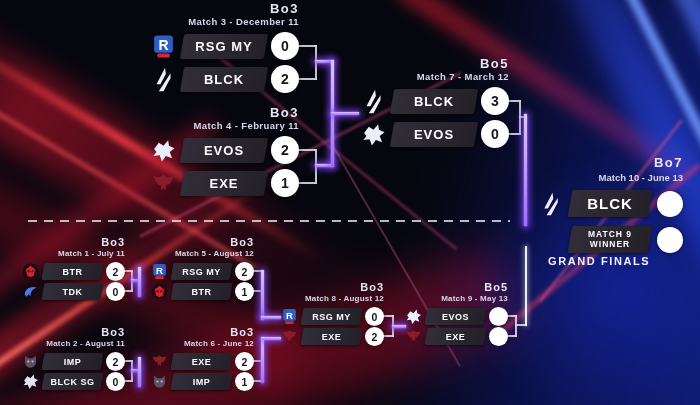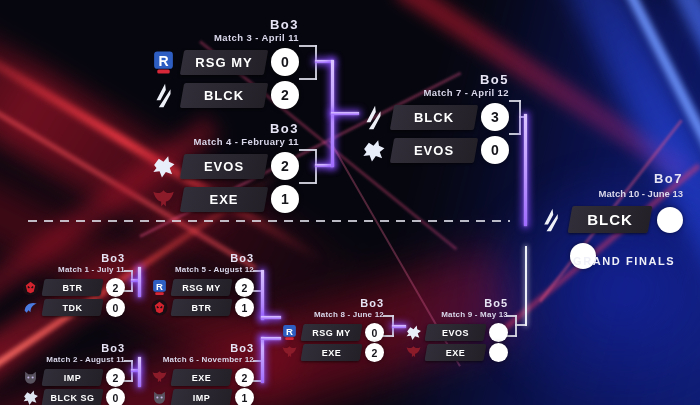--- a/index.html
+++ b/index.html
@@ -12,21 +12,21 @@
         background:repeating-linear-gradient(90deg,#d9dae4 0 9px,transparent 9px 16px);}
 
   
   .cn{position:absolute;}
   .cn.t{background:#d7d8e4;opacity:.9;}
   .cn.n{background:linear-gradient(180deg,#dcc6ff,#a06cff);
         box-shadow:0 0 7px 2px rgba(132,70,255,.85),0 0 2px rgba(255,255,255,.9);}
   .cn.w{background:#eef0f8;box-shadow:0 0 5px 1px rgba(255,255,255,.45);}
 
   
-  .m{position:absolute;color:#fff;margin-top:16px;}
+  .m{position:absolute;color:#fff;}
   .m .fmt{position:absolute;right:0;top:0;font-weight:bold;color:#e6e4f4;white-space:nowrap;}
   .m .lbl{position:absolute;right:0;font-weight:bold;color:#d9d7ea;white-space:nowrap;}
   .m .row{position:absolute;left:0;display:flex;align-items:center;}
   .logo{display:inline-block;flex:0 0 auto;}
   .logo svg{width:100%;height:100%;display:block;}
   .nbox{position:relative;display:flex;align-items:center;justify-content:center;
         font-weight:bold;color:#fff;letter-spacing:1px;text-align:center;}
   .nbox::before{content:"";position:absolute;inset:0;transform:skewX(-10deg);z-index:0;
         background:linear-gradient(100deg,#312e39,#232028);border-radius:2px;
         box-shadow:0 1px 3px rgba(0,0,0,.6);}
@@ -56,21 +56,21 @@
   .xl{width:144px;height:130px;}
   .xl .fmt{font-size:13px;letter-spacing:1.5px;}
   .xl .lbl{top:17px;font-size:9.5px;}
   .xl .row{height:27px;}
   .xl .row.a{top:35px;}.xl .row.b{top:71px;}
   .xl .logo{width:24px;height:24px;margin-right:7px;}
   .xl .nbox{width:80px;height:27px;font-size:15px;margin-right:7px;}
   .xl .nbox.winner{font-size:8.5px;line-height:1.15;letter-spacing:1px;}
   .xl .circ{width:26px;height:26px;font-size:13px;}
   .gfinals{position:absolute;left:548px;top:255px;width:120px;font-size:11px;font-weight:bold;
-        letter-spacing:1.6px;color:#f0f1f8;white-space:nowrap;margin-left:25px;}
+        letter-spacing:1.6px;color:#f0f1f8;white-space:nowrap;}
 </style>
 </head>
 <body>
 
 <div class="stage">
 
   <div>
     <div class="bm" style="left:-120px;top:-20px;width:560px;height:84px;transform:rotate(31deg);background:linear-gradient(90deg,transparent,rgba(200,22,45,.55) 30%,rgba(140,10,30,.3) 70%,transparent);filter:blur(13px)"></div>
     <div class="bm" style="left:-80px;top:14px;width:470px;height:9px;transform:rotate(31deg);background:linear-gradient(90deg,transparent,rgba(255,60,70,.85),transparent);filter:blur(3px)"></div>
     <div class="bm" style="left:-70px;top:70px;width:380px;height:5px;transform:rotate(31deg);background:rgba(255,80,90,.55);filter:blur(2px)"></div>
@@ -135,21 +135,21 @@
   <div class="cn n" style="left:261px;top:270px;width:3px;height:50px"></div>
   <div class="cn n" style="left:261px;top:316px;width:20px;height:3px"></div>
   <div class="cn n" style="left:261px;top:337px;width:3px;height:46px"></div>
   <div class="cn n" style="left:261px;top:337px;width:20px;height:3px"></div>
   <div class="cn n" style="left:392px;top:325px;width:14px;height:3px"></div>
 
   <div class="cn w" style="left:525px;top:246px;width:2px;height:80px"></div>
 
   <div class="m lg" style="left:151px;top:1px">
     <div class="fmt">Bo3</div>
-    <div class="lbl">Match 3 - April 11</div>
+    <div class="lbl">Match 3 - December 11</div>
     <div class="row a">
       <span class="logo">
           <svg viewBox="0 0 16 16">
             <rect x="2" y="1" width="12" height="11" rx="2" fill="#2f5ec2"></rect>
             <text x="8" y="10" font-size="9" font-weight="bold" fill="#fff" text-anchor="middle">R</text>
             <rect x="4" y="12.5" width="8" height="2.5" rx="1" fill="#d62839"></rect>
           </svg>
         </span>
       <span class="nbox">
           <span>RSG MY</span>
@@ -191,21 +191,21 @@
         </span>
       <span class="nbox">
           <span>EXE</span>
         </span>
       <span class="circ">1</span>
     </div>
   </div>
 
   <div class="m lg" style="left:361px;top:56px">
     <div class="fmt">Bo5</div>
-    <div class="lbl">Match 7 - April 12</div>
+    <div class="lbl">Match 7 - March 12</div>
     <div class="row a">
       <span class="logo">
           <svg viewBox="0 0 16 16">
             <path d="M9 .5 L3.5 11 L6 11 L9.5 4.5 Z M12.5 4 L5 15.5 L8 15.5 L12.5 7 Z" fill="#eef0f8"></path>
           </svg>
         </span>
       <span class="nbox">
           <span>BLCK</span>
         </span>
       <span class="circ">3</span>
@@ -232,20 +232,23 @@
             <path d="M9 .5 L3.5 11 L6 11 L9.5 4.5 Z M12.5 4 L5 15.5 L8 15.5 L12.5 7 Z" fill="#eef0f8"></path>
           </svg>
         </span>
       <span class="nbox">
           <span>BLCK</span>
         </span>
       <span class="circ"></span>
     </div>
     <div class="row b">
       <span class="logo" style="visibility:hidden"></span>
+      <span class="nbox winner">
+          <span>MATCH 9 WINNER</span>
+        </span>
       <span class="circ"></span>
     </div>
   </div>
   <div class="gfinals">GRAND FINALS</div>
 
   <div class="m sm" style="left:22px;top:236px">
     <div class="fmt">Bo3</div>
     <div class="lbl">Match 1 - July 11</div>
     <div class="row a">
       <span class="logo">
@@ -328,21 +331,21 @@
         </span>
       <span class="nbox">
           <span>BLCK SG</span>
         </span>
       <span class="circ">0</span>
     </div>
   </div>
 
   <div class="m sm" style="left:151px;top:326px">
     <div class="fmt">Bo3</div>
-    <div class="lbl">Match 6 - November 12</div>
+    <div class="lbl">Match 6 - June 12</div>
     <div class="row a">
       <span class="logo">
           <svg viewBox="0 0 16 16">
             <path d="M8 2 C6.5 4 4 4.5 1.5 3 C2.5 7 4.5 9 6.5 9.2 L6.5 12.5 L8 10.8 L9.5 12.5 L9.5 9.2 C11.5 9 13.5 7 14.5 3 C12 4.5 9.5 4 8 2 Z" fill="#8c1b2a"></path>
           </svg>
         </span>
       <span class="nbox">
           <span>EXE</span>
         </span>
       <span class="circ">2</span>
@@ -357,21 +360,21 @@
         </span>
       <span class="nbox">
           <span>IMP</span>
         </span>
       <span class="circ">1</span>
     </div>
   </div>
 
   <div class="m sm" style="left:281px;top:281px">
     <div class="fmt">Bo3</div>
-    <div class="lbl">Match 8 - June 12</div>
+    <div class="lbl">Match 8 - August 12</div>
     <div class="row a">
       <span class="logo">
           <svg viewBox="0 0 16 16">
             <rect x="2" y="1" width="12" height="11" rx="2" fill="#2f5ec2"></rect>
             <text x="8" y="10" font-size="9" font-weight="bold" fill="#fff" text-anchor="middle">R</text>
             <rect x="4" y="12.5" width="8" height="2.5" rx="1" fill="#d62839"></rect>
           </svg>
         </span>
       <span class="nbox">
           <span>RSG MY</span>

